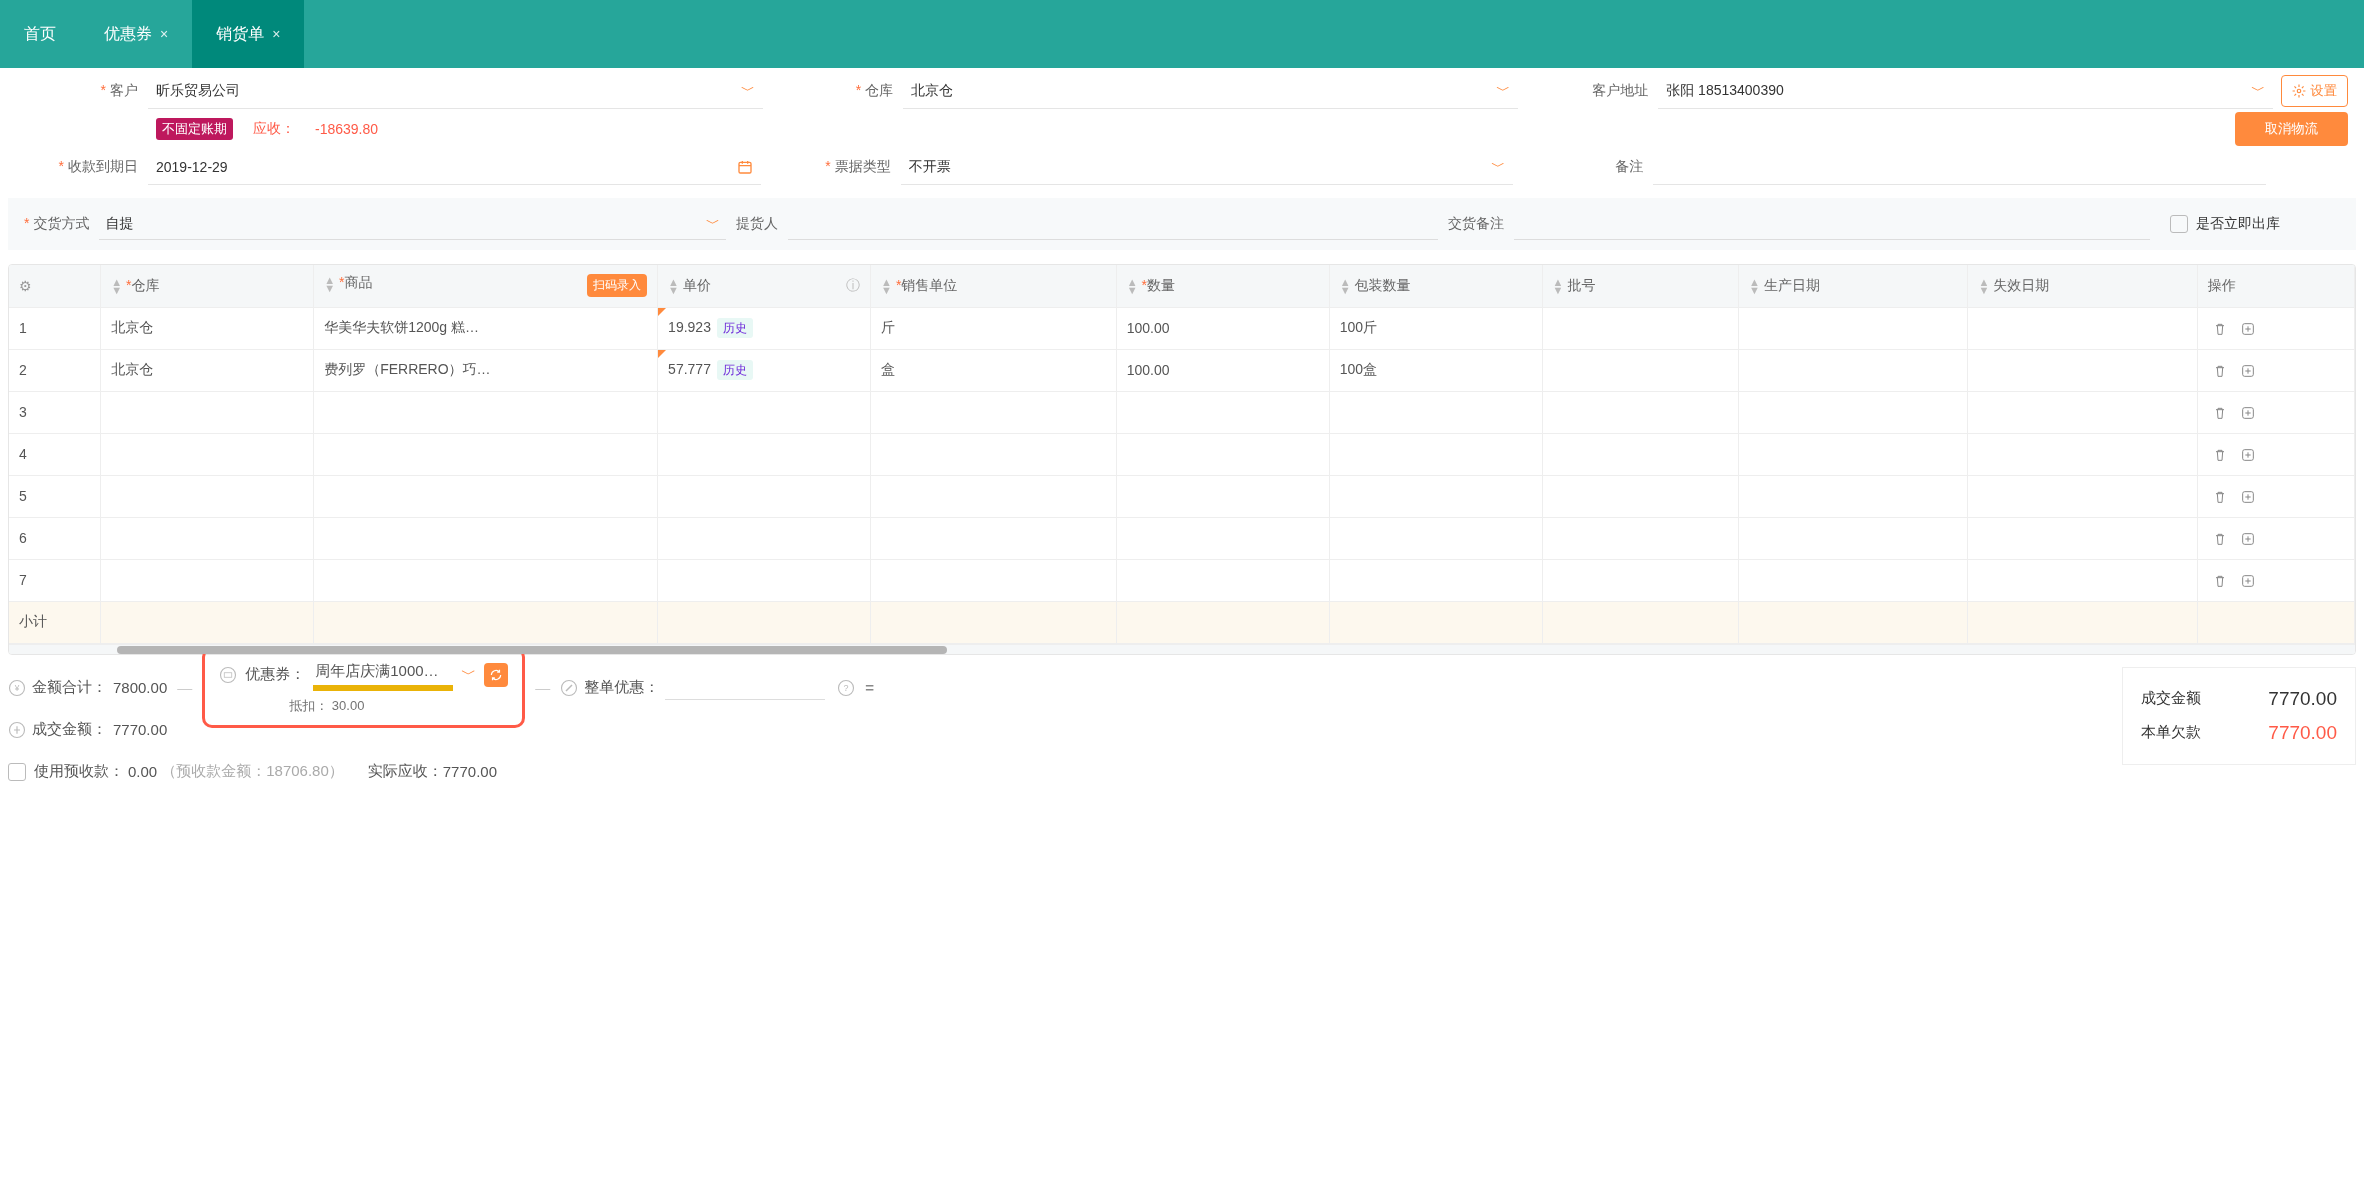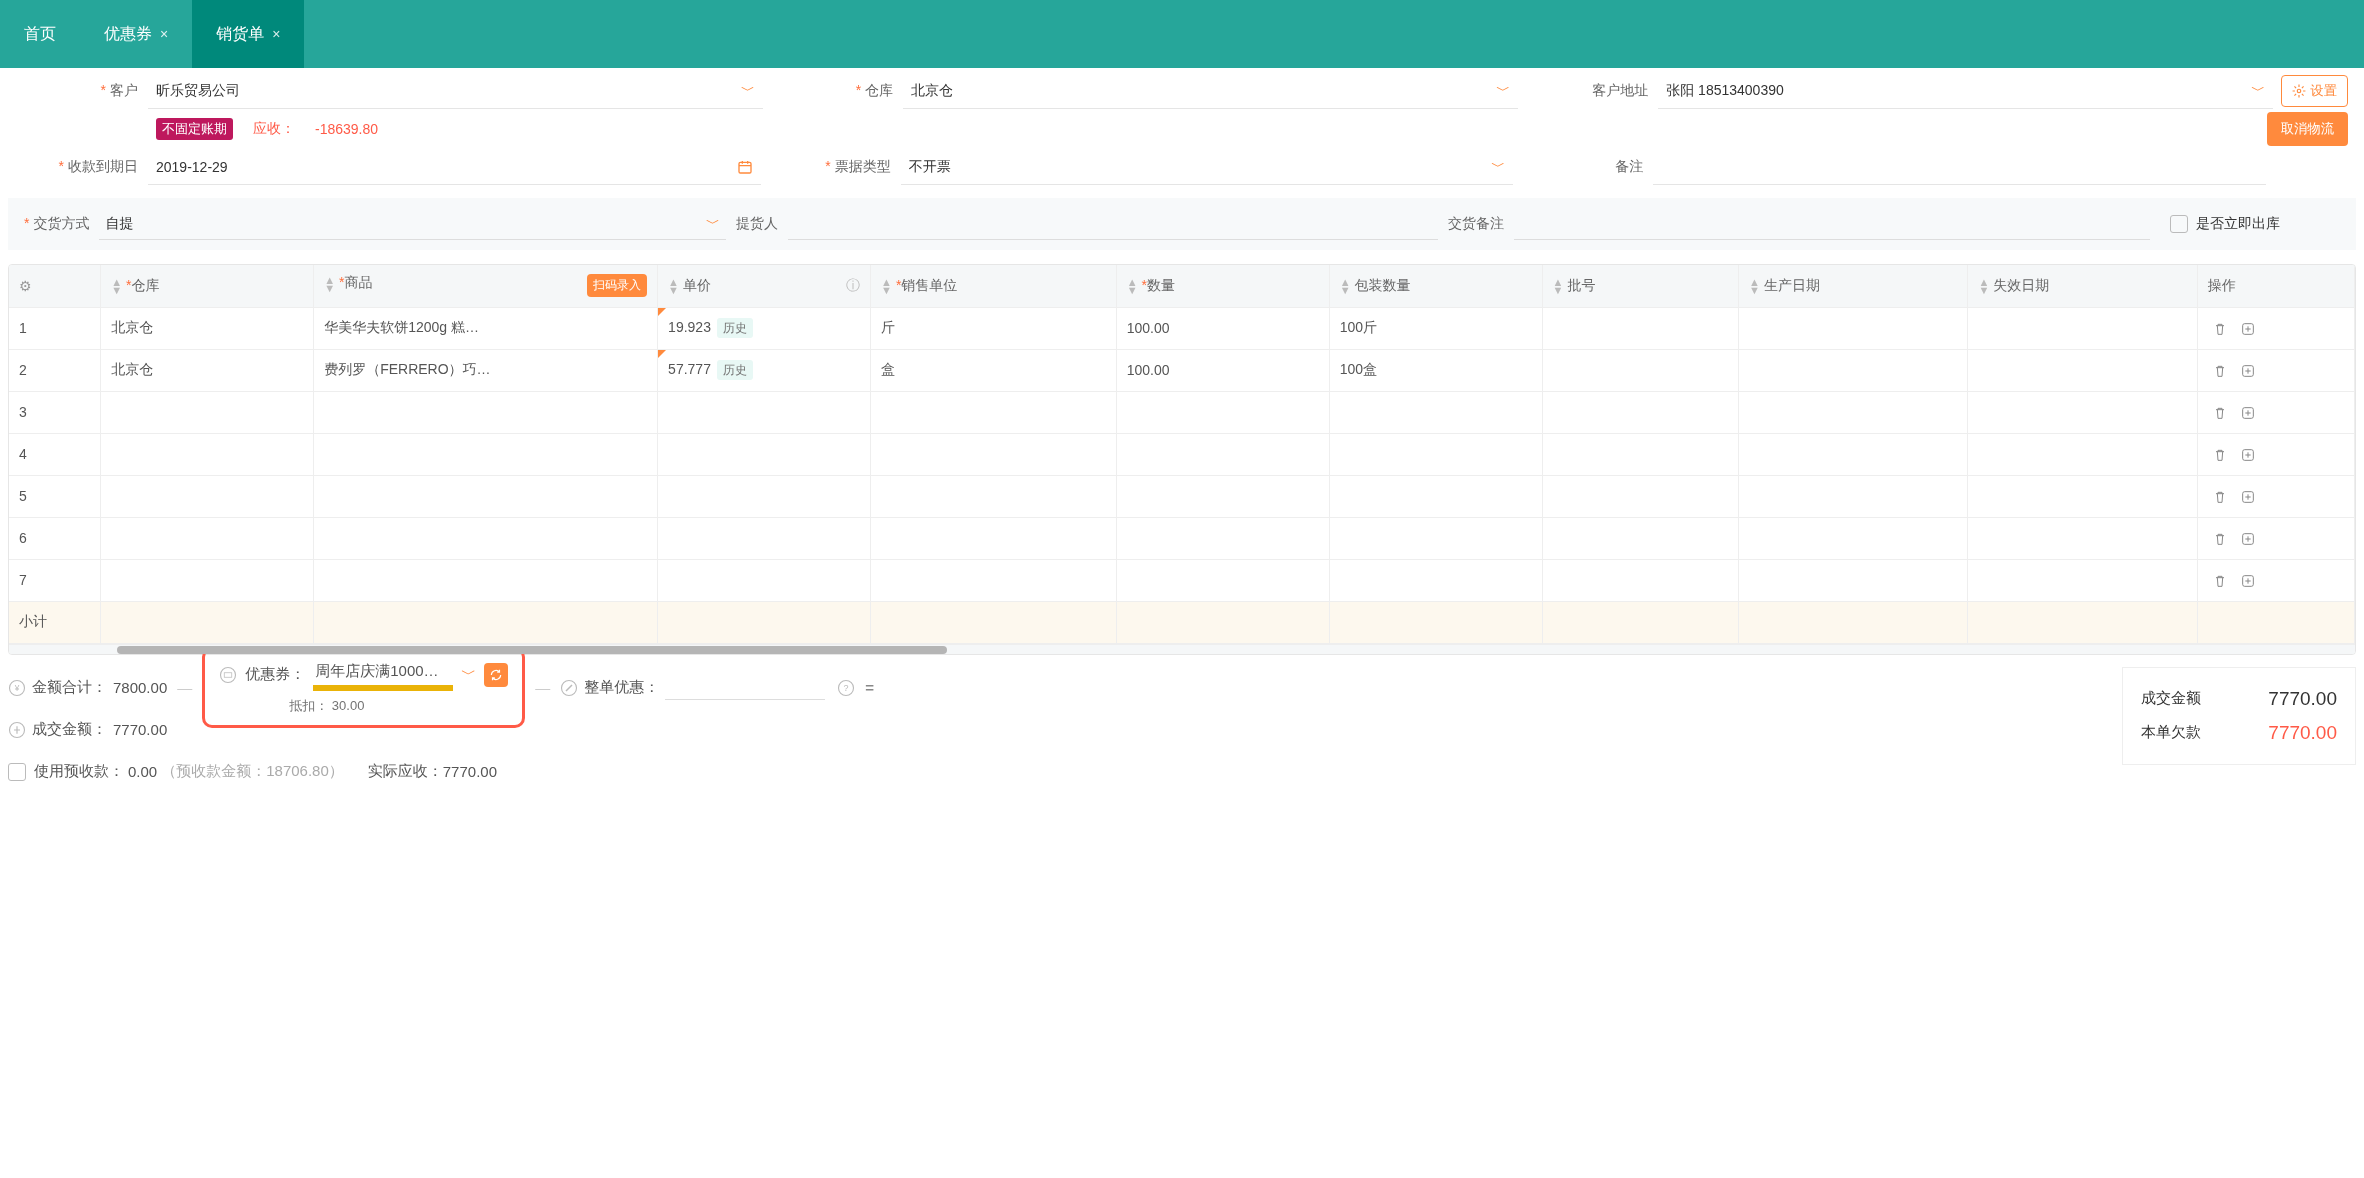--- a/index.html
+++ b/index.html
@@ -17,41 +17,41 @@
 .req::before { content: "*"; color: #ff6d3b; margin-right: 4px; }
 .form-val { flex: 1; display: flex; align-items: center; border-bottom: 1px solid #e5e5e5; height: 36px; padding: 0 8px; position: relative; gap: 12px; }
 .form-val.noborder { border-bottom: none; }
 .chev { color: #ff8a3d; margin-left: auto; }
 .cal-icon { color: #ff8a3d; margin-left: auto; }
 
 .badge-red { background: #be185d; color: #fff; font-size: 13px; padding: 2px 6px; border-radius: 3px; }
 .neg { color: #ff5a47; margin-left: 8px; }
 
 .btn-outline-orange { border: 1px solid #ff8a3d; color: #ff8a3d; background: #fff; padding: 6px 10px; border-radius: 4px; display: flex; align-items: center; gap: 4px; cursor: pointer; }
-.btn-orange-solid { background: #ff8a3d; color: #fff; padding: 8px 14px; border-radius: 4px; cursor: pointer; border: none; }
+.btn-orange-solid { background: #ff8a3d; color: #fff; padding: 8px 30px; border-radius: 4px; cursor: pointer; border: none; }
 .right-btns { display: flex; flex-direction: column; gap: 8px; align-items: flex-end; padding: 0 8px; }
 
 .delivery-row { background: #f7f9fa; margin: 12px 8px 0 8px; padding: 10px 6px; display: flex; align-items: center; }
 .delivery-cell { flex: 1; display: flex; align-items: center; }
 .delivery-label { color: #666; padding: 0 10px; }
 .delivery-val { flex: 1; border-bottom: 1px solid #ddd; height: 32px; display: flex; align-items: center; padding: 0 6px; }
 
 .checkbox { width: 18px; height: 18px; border: 1px solid #bbb; border-radius: 3px; display: inline-block; margin-right: 8px; }
 
 .grid { border: 1px solid #e6e6e6; margin: 14px 8px 0 8px; border-radius: 4px; overflow: hidden; }
 .grid table { width: 100%; border-collapse: collapse; table-layout: fixed; }
 .grid th, .grid td { border-right: 1px solid #eee; border-bottom: 1px solid #eee; height: 42px; padding: 0 10px; font-size: 14px; color: #555; text-align: left; }
 .grid th { background: #f5f7f8; font-weight: 400; color: #666; }
 .grid th .sort { color: #bbb; margin-right: 4px; font-size: 11px; display: inline-block; line-height: 8px; vertical-align: middle; }
 .grid th .req-star { color: #ff6d3b; }
 .col-idx { width: 56px; text-align: center; }
 .col-ops { width: 96px; text-align: center; }
 .gear { color: #999; }
 .scan-badge { background: #ff8a3d; color: #fff; font-size: 12px; padding: 3px 6px; border-radius: 4px; float: right; }
-.hist-badge { background: #e8f8f5; color: #737373; font-size: 12px; padding: 3px 6px; border-radius: 3px; margin-left: 6px; }
+.hist-badge { background: #e8f8f5; color: #6d28d9; font-size: 12px; padding: 3px 6px; border-radius: 3px; margin-left: 6px; }
 .price-corner { position: relative; }
 .price-corner::before { content: ""; position: absolute; top: 0; left: 0; border-style: solid; border-width: 8px 8px 0 0; border-color: #ff8a3d transparent transparent transparent; }
 .help-circ { color: #bbb; float: right; }
 .ops-icon { color: #888; margin: 0 4px; cursor: pointer; }
 .subtotal-row td { background: #fdf8ee; }
 .hscroll { height: 10px; background: #f5f7f8; position: relative; border-top: 1px solid #eee; }
 .hscroll .thumb { position: absolute; left: 108px; top: 1px; height: 8px; width: 830px; background: #b5b5b5; border-radius: 4px; }
 
 .footer { padding: 12px 8px 12px 8px; display: flex; align-items: flex-start; gap: 0; }
 .footer-left { flex: 1; }

